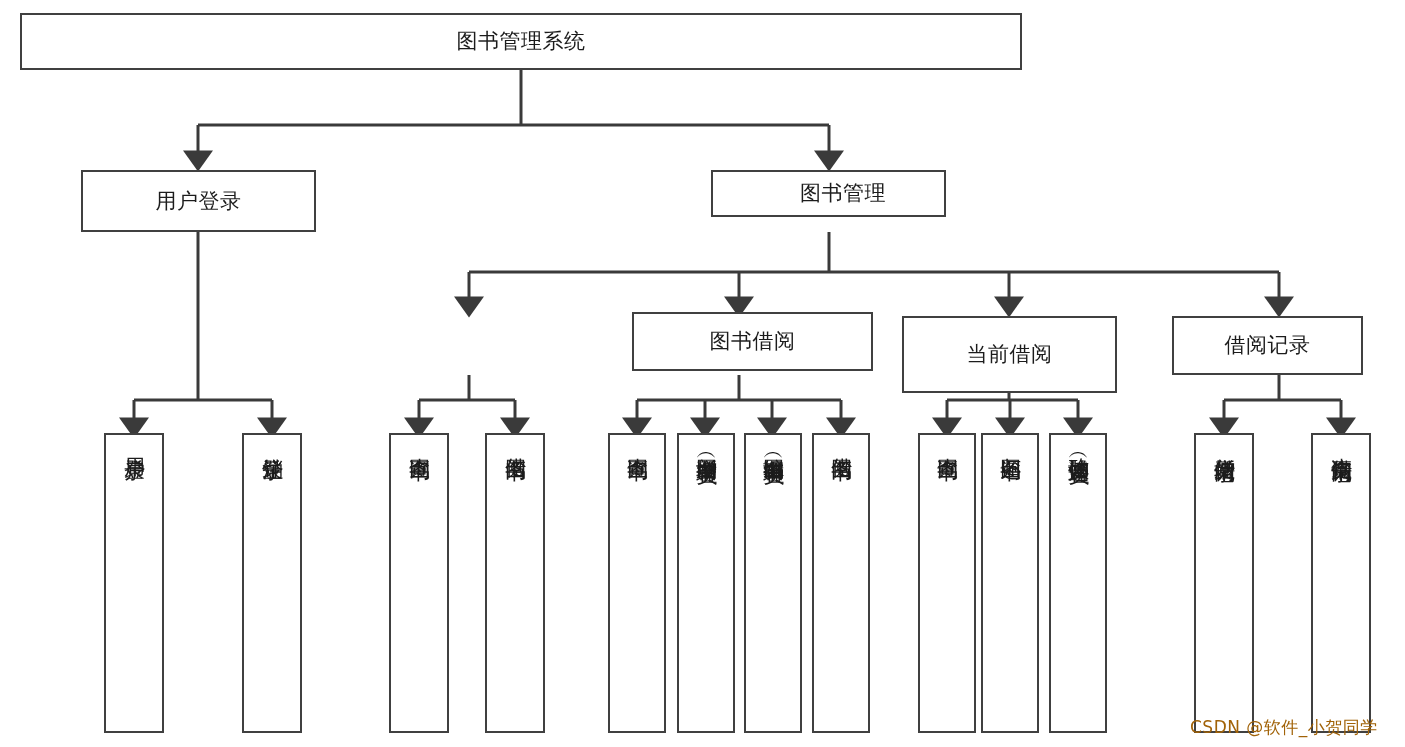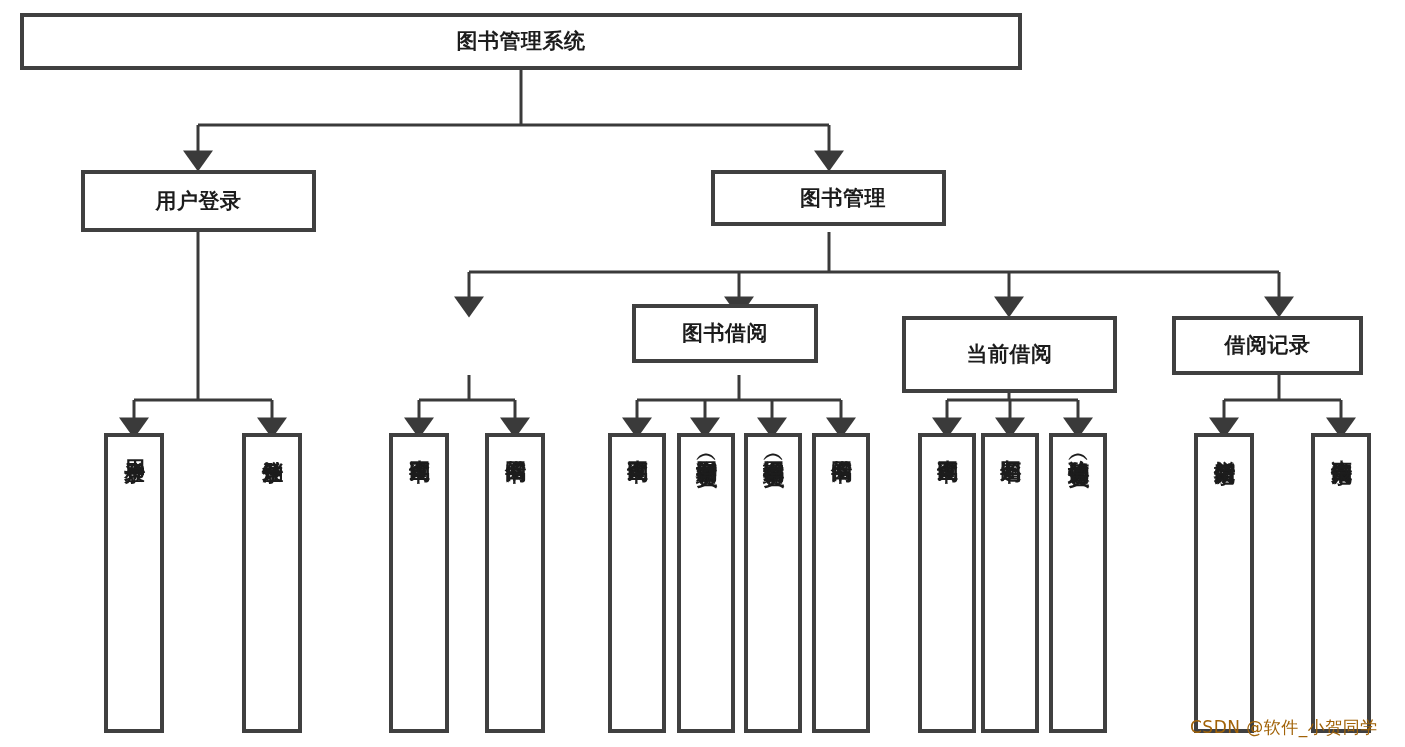--- a/index.html
+++ b/index.html
@@ -23,27 +23,26 @@
     left: 0;
     top: 0;
     width: 1405px;
     height: 747px;
     pointer-events: none;
   }
   .node {
     position: absolute;
     box-sizing: border-box;
     background: #ffffff;
-    border: 4px solid #404040;
+    border: 2px solid #404040;
     display: flex;
     align-items: center;
     justify-content: center;
     color: #1c1c1c;
     z-index: 2;
-    font-weight: bold;
   }
   .node .label {
     display: block;
     text-align: center;
     line-height: 1.18;
     letter-spacing: 0.5px;
   }
   .node.h .label {
     font-size: 21px;
   }
@@ -130,25 +129,25 @@
     </g>
   </svg>
 
   <div class="node root" style="left:20px; top:13px; width:1002px; height:57px;">
     <span class="label">图书管理系统</span>
   </div>
 
   <div class="node h" style="left:81px; top:170px; width:235px; height:62px;">
     <span class="label">用户登录</span>
   </div>
-  <div class="node h" style="left:711px; top:170px; width:235px; height:56px;padding-left:29px;">
+  <div class="node h" style="left:711px; top:170px; width:235px; height:47px;padding-left:29px;">
     <span class="label">图书管理</span>
   </div>
 
-  <div class="node h" style="left:632px; top:304px; width:186px; height:59px;">
+  <div class="node h" style="left:632px; top:312px; width:241px; height:59px;">
     <span class="label">图书借阅</span>
   </div>
   <div class="node h" style="left:902px; top:316px; width:215px; height:77px;">
     <span class="label">当前借阅</span>
   </div>
   <div class="node h" style="left:1172px; top:316px; width:191px; height:59px;">
     <span class="label">借阅记录</span>
   </div>
 
   <div class="node v" style="left:104px; top:433px; width:60px; height:300px;">

